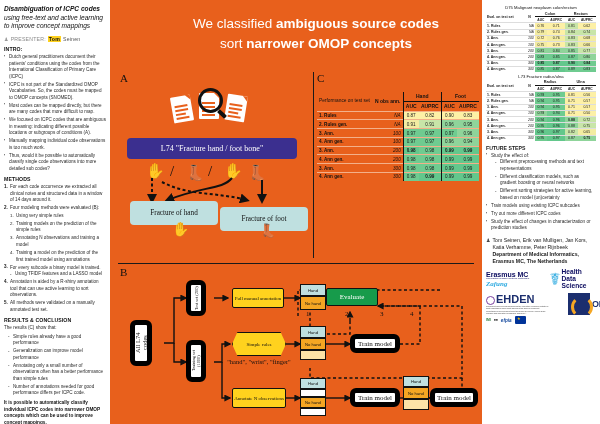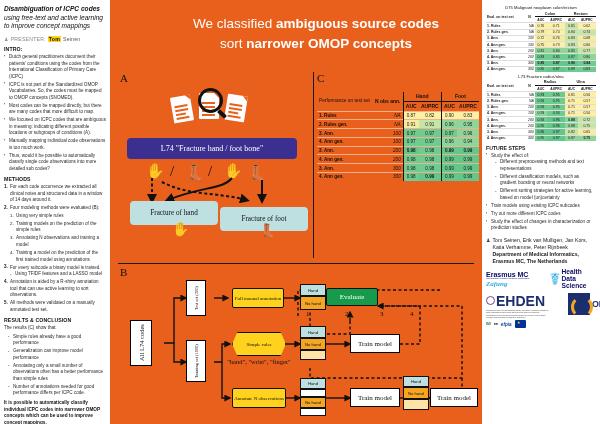--- a/index.html
+++ b/index.html
@@ -126,21 +126,21 @@
   .c-y2 { background:#f3eca2; }
   .c-g1 { background:#c8e5a8; }
   .c-g2 { background:#8fd49a; }
   .c-g3 { background:#6fcb90; }
   .c-g4 { background:#63c78c; }
   .bold { font-weight:700; }
 
   
   .node { position:absolute; font-size:5px; text-align:center; color:#111;
     display:flex; align-items:center; justify-content:center; font-family:"Liberation Serif",serif; }
-  .nwhite { background:#fff; border:1px solid #000000; border-radius:0; }
+  .nwhite { background:#fff; border:5px solid #000000; border-radius:6px; }
   .nyellow { background:#ffd21e; border:1px solid #111; border-radius:2px; }
   .ngreen { background:#179b4b; border:1px solid #111; border-radius:2px; color:#fff; }
   .vert { writing-mode:vertical-rl; transform:rotate(180deg); }
   .hexa { background:#ffd21e; border:1px solid #111;
     clip-path:polygon(10% 0,90% 0,100% 50%,90% 100%,10% 100%,0 50%); }
   .stackbox { position:absolute; border:1px solid #111; }
   .sb-hand { background:#bfe0e0; color:#111; font-size:4.2px; display:flex; align-items:center; justify-content:center;}
   .sb-nohand { background:#f5a623; color:#111; font-size:4.2px; display:flex; align-items:center; justify-content:center;}
   .sb-pale { background:#fde3a7; }
   .sb-white { background:#fff; }
@@ -163,21 +163,21 @@
   .authors { font-size:5.2px; line-height:1.35; margin-top:5px; display:flex; gap:2px;}
   .authors b { font-weight:700; }
   .logos { margin-top:4px; }
   .logo-row { display:flex; align-items:center; gap:20px; margin-bottom:3px; }
   .erasmus { font-size:7px; font-weight:700; color:#0a0a5e; line-height:1; }
   .erasmus small { display:block; font-size:2.4px; font-weight:400; color:#0a0a5e; }
   .erasmus .script { font-family:"Liberation Serif",serif; font-style:italic; font-size:7px; color:#2aa9e0; }
   .hds { display:flex; align-items:center; gap:1px; }
   .hds .rod { color:#2aa9e0; font-size:17px; line-height:.8; }
   .hds .txt { font-size:6.6px; font-weight:700; color:#0a0a5e; line-height:1.05; }
-  .ehden { display:flex; align-items:center; gap:1px; font-size:14px; font-weight:700; color:#1b2e6e; }
+  .ehden { display:flex; align-items:flex-end; gap:1px; font-size:11px; font-weight:700; color:#1b2e6e; }
   .ehden .globe { width:9px; height:9px; border:1.2px solid #7a3fa0; border-radius:50%; display:inline-block; }
   .ohdsi { display:flex; align-items:center; gap:2px; }
   .ohdsi .mark { width:22px; height:22px; background:#1b2e6e; position:relative; }
   .ohdsi .mark::before, .ohdsi .mark::after {
     content:""; position:absolute; left:3px; top:3px; width:16px; height:16px;
     border:3px solid #f5a623; border-radius:50%;
     clip-path:polygon(50% 50%, 100% 0, 100% 100%);
   }
   .ohdsi .mark::after { clip-path:polygon(50% 50%, 0 0, 0 100%); }
   .ohdsi .nm { font-size:9px; font-weight:700; color:#1b2e6e; letter-spacing:-.3px;}

